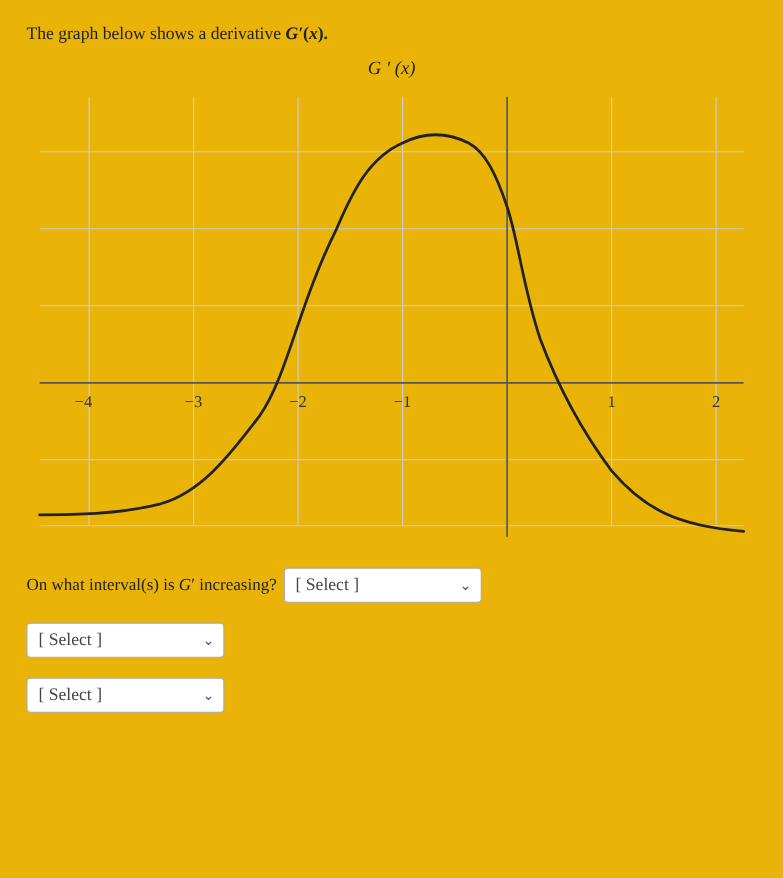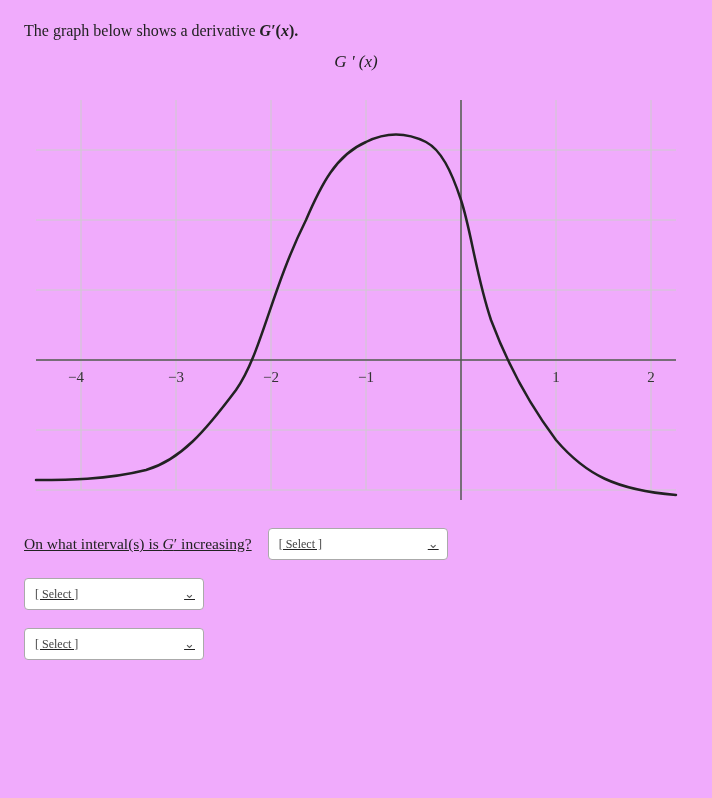--- a/index.html
+++ b/index.html
@@ -6,21 +6,21 @@
     body {
       font-family: Georgia, 'Times New Roman', serif;
       background: #f5f5f5;
       width: 712px;
       min-height: 798px;
       display: flex;
       justify-content: center;
       align-items: flex-start;
     }
     .page {
-      background: #f0abfc;
+      background: #eab308;
       width: 712px;
       min-height: 798px;
       padding: 20px 24px 8px 24px;
     }
     .intro-text {
       font-size: 16px;
       color: #222;
       margin-bottom: 10px;
       line-height: 1.4;
     }
@@ -30,55 +30,54 @@
     .graph-container {
       width: 100%;
       margin: 0 auto 18px auto;
       display: flex;
       flex-direction: column;
       align-items: center;
     }
     .graph-title {
       font-size: 17px;
       color: #222;
-      margin-bottom: 18px;
+      margin-bottom: 6px;
       font-style: italic;
     }
     svg.graph {
       border: none;
       display: block;
     }
     .question-row {
       display: flex;
       align-items: center;
       margin-bottom: 18px;
       font-size: 15.5px;
       color: #222;
       flex-wrap: wrap;
-      gap: 16px;
-      text-decoration: underline;
+      gap: 6px;
     }
     .question-row span {
       white-space: nowrap;
     }
     .select-wrapper {
       display: inline-flex;
       align-items: center;
       border: 1.5px solid #aaa;
       border-radius: 4px;
       background: #fff;
       min-width: 180px;
       height: 32px;
       position: relative;
       cursor: pointer;
     }
     .select-label {
       flex: 1;
       padding: 0 10px;
-      font-size: 12px;
+      font-size: 16px;
       color: #444;
       font-family: Georgia, serif;
     }
     .select-arrow {
       padding: 0 8px;
       color: #555;
       font-size: 13px;
     }
     .question-label {
       font-family: Georgia, serif;

